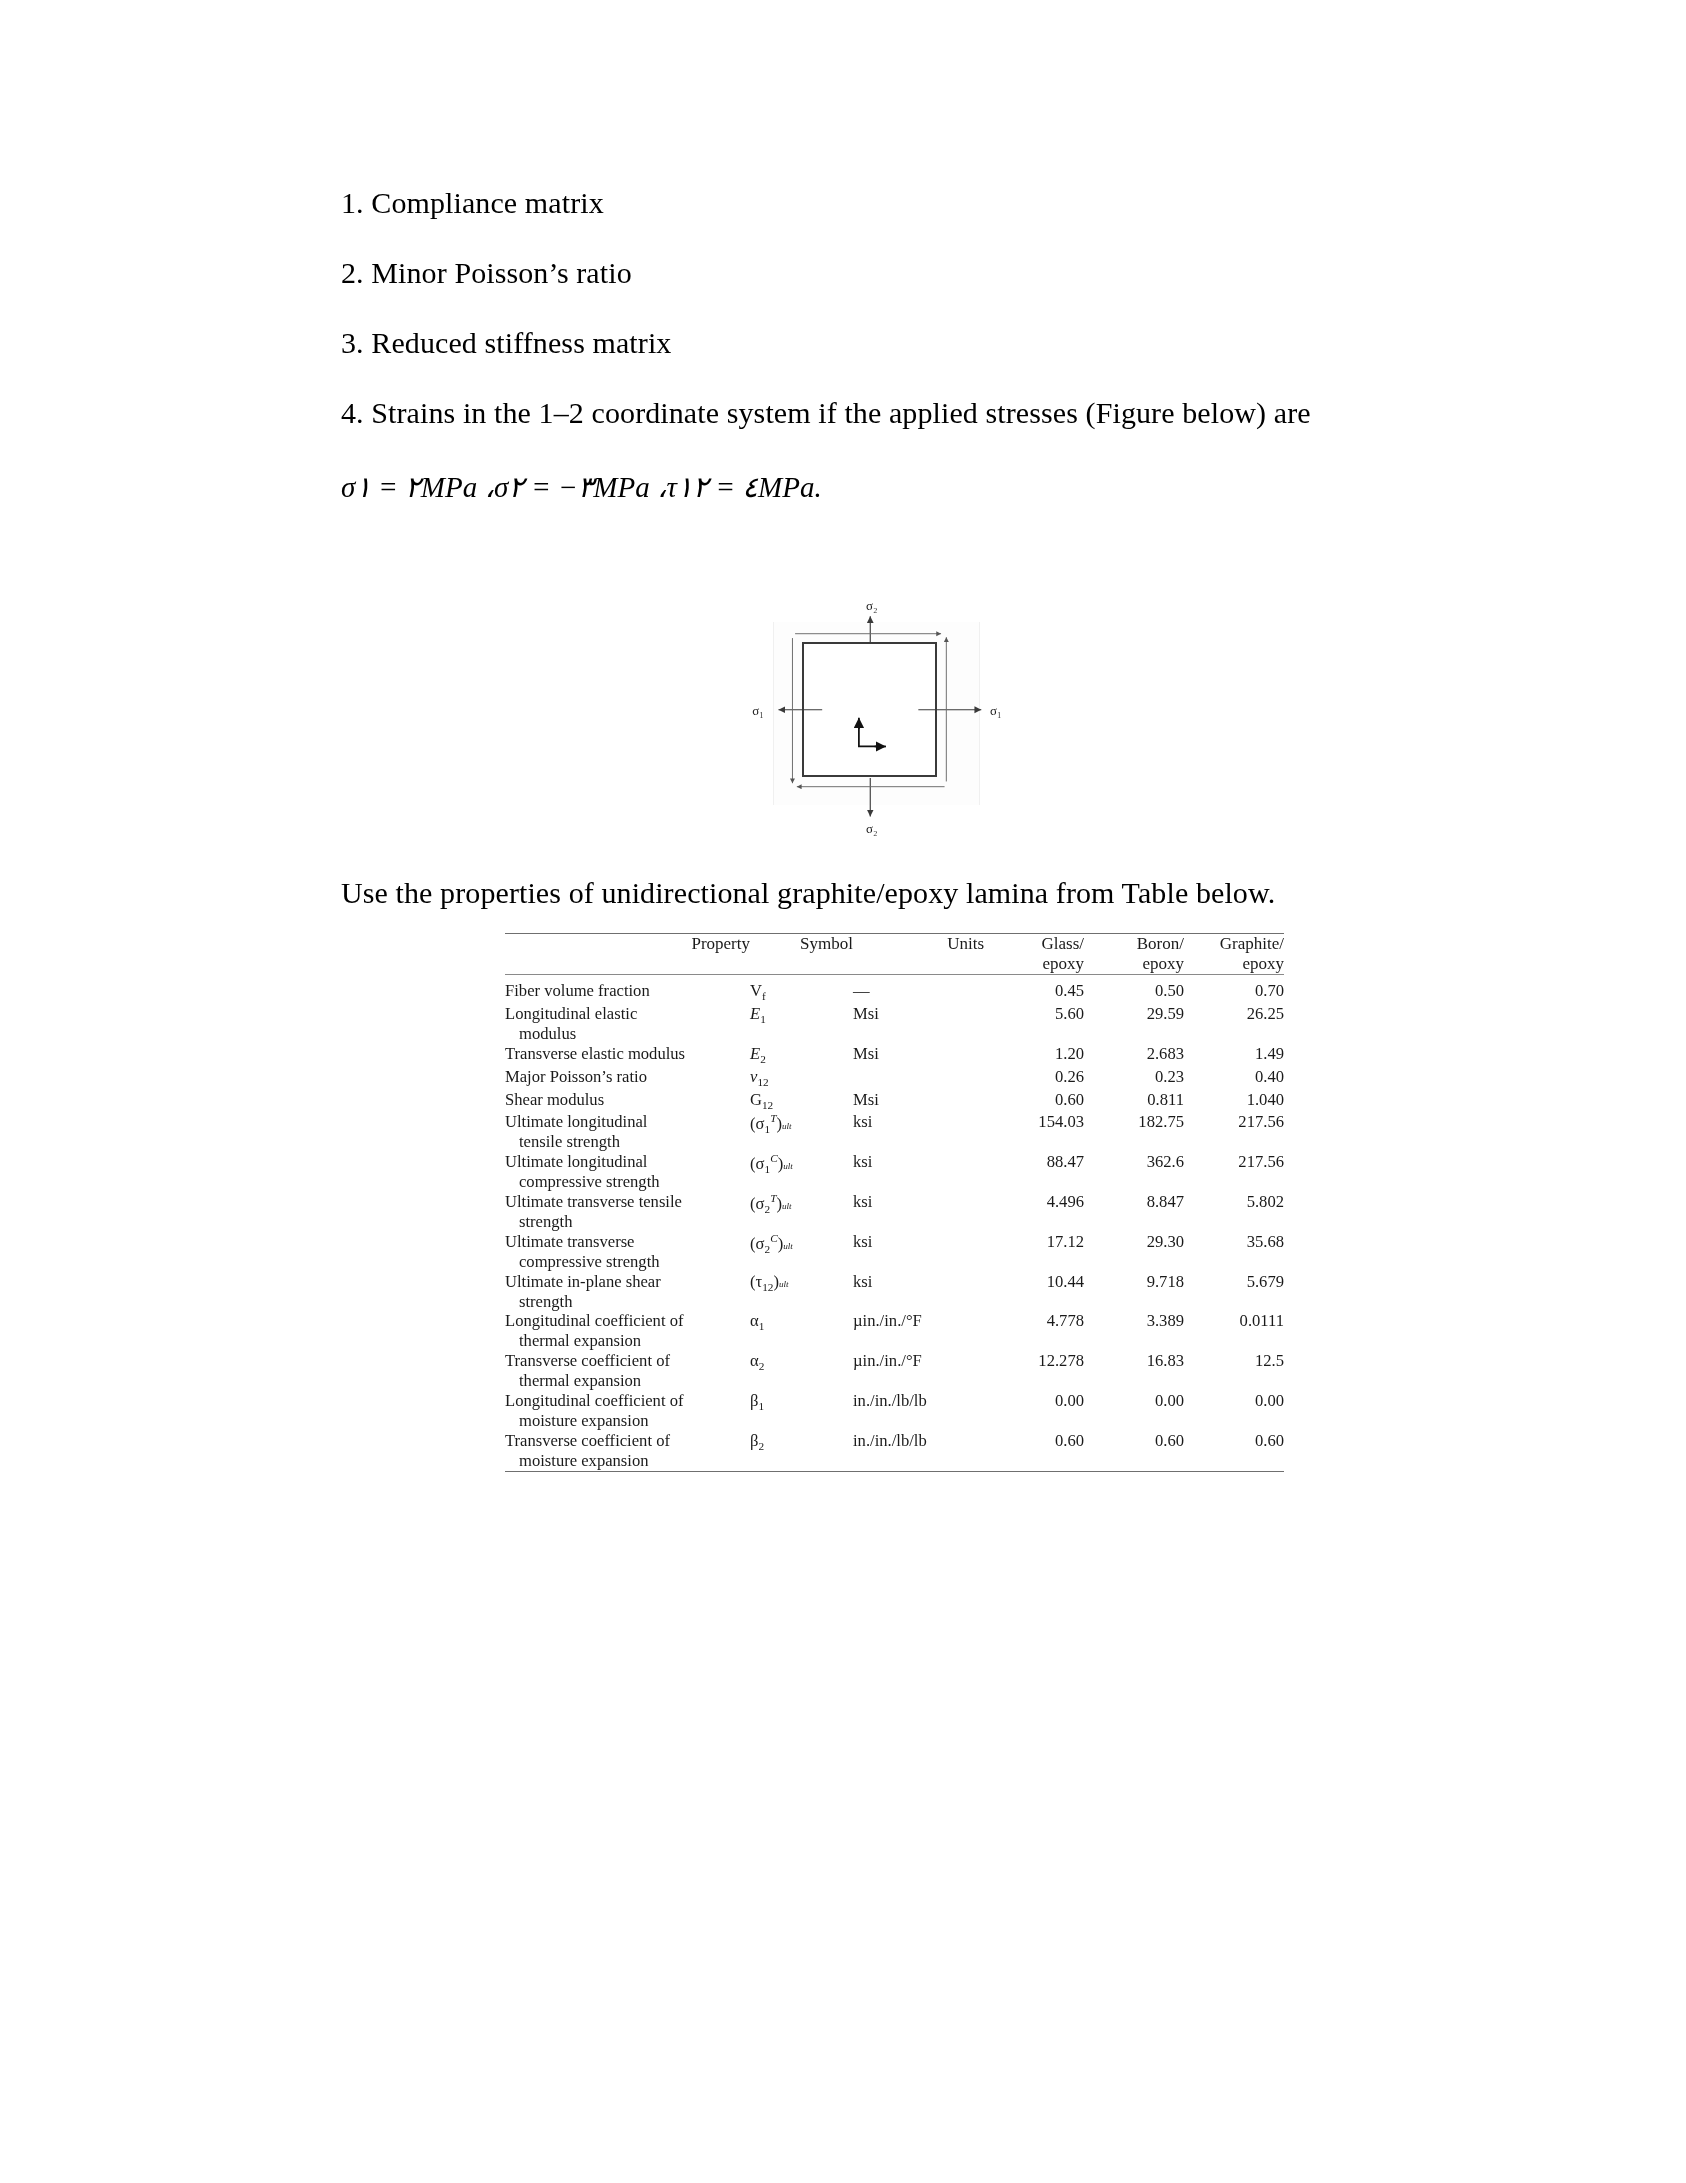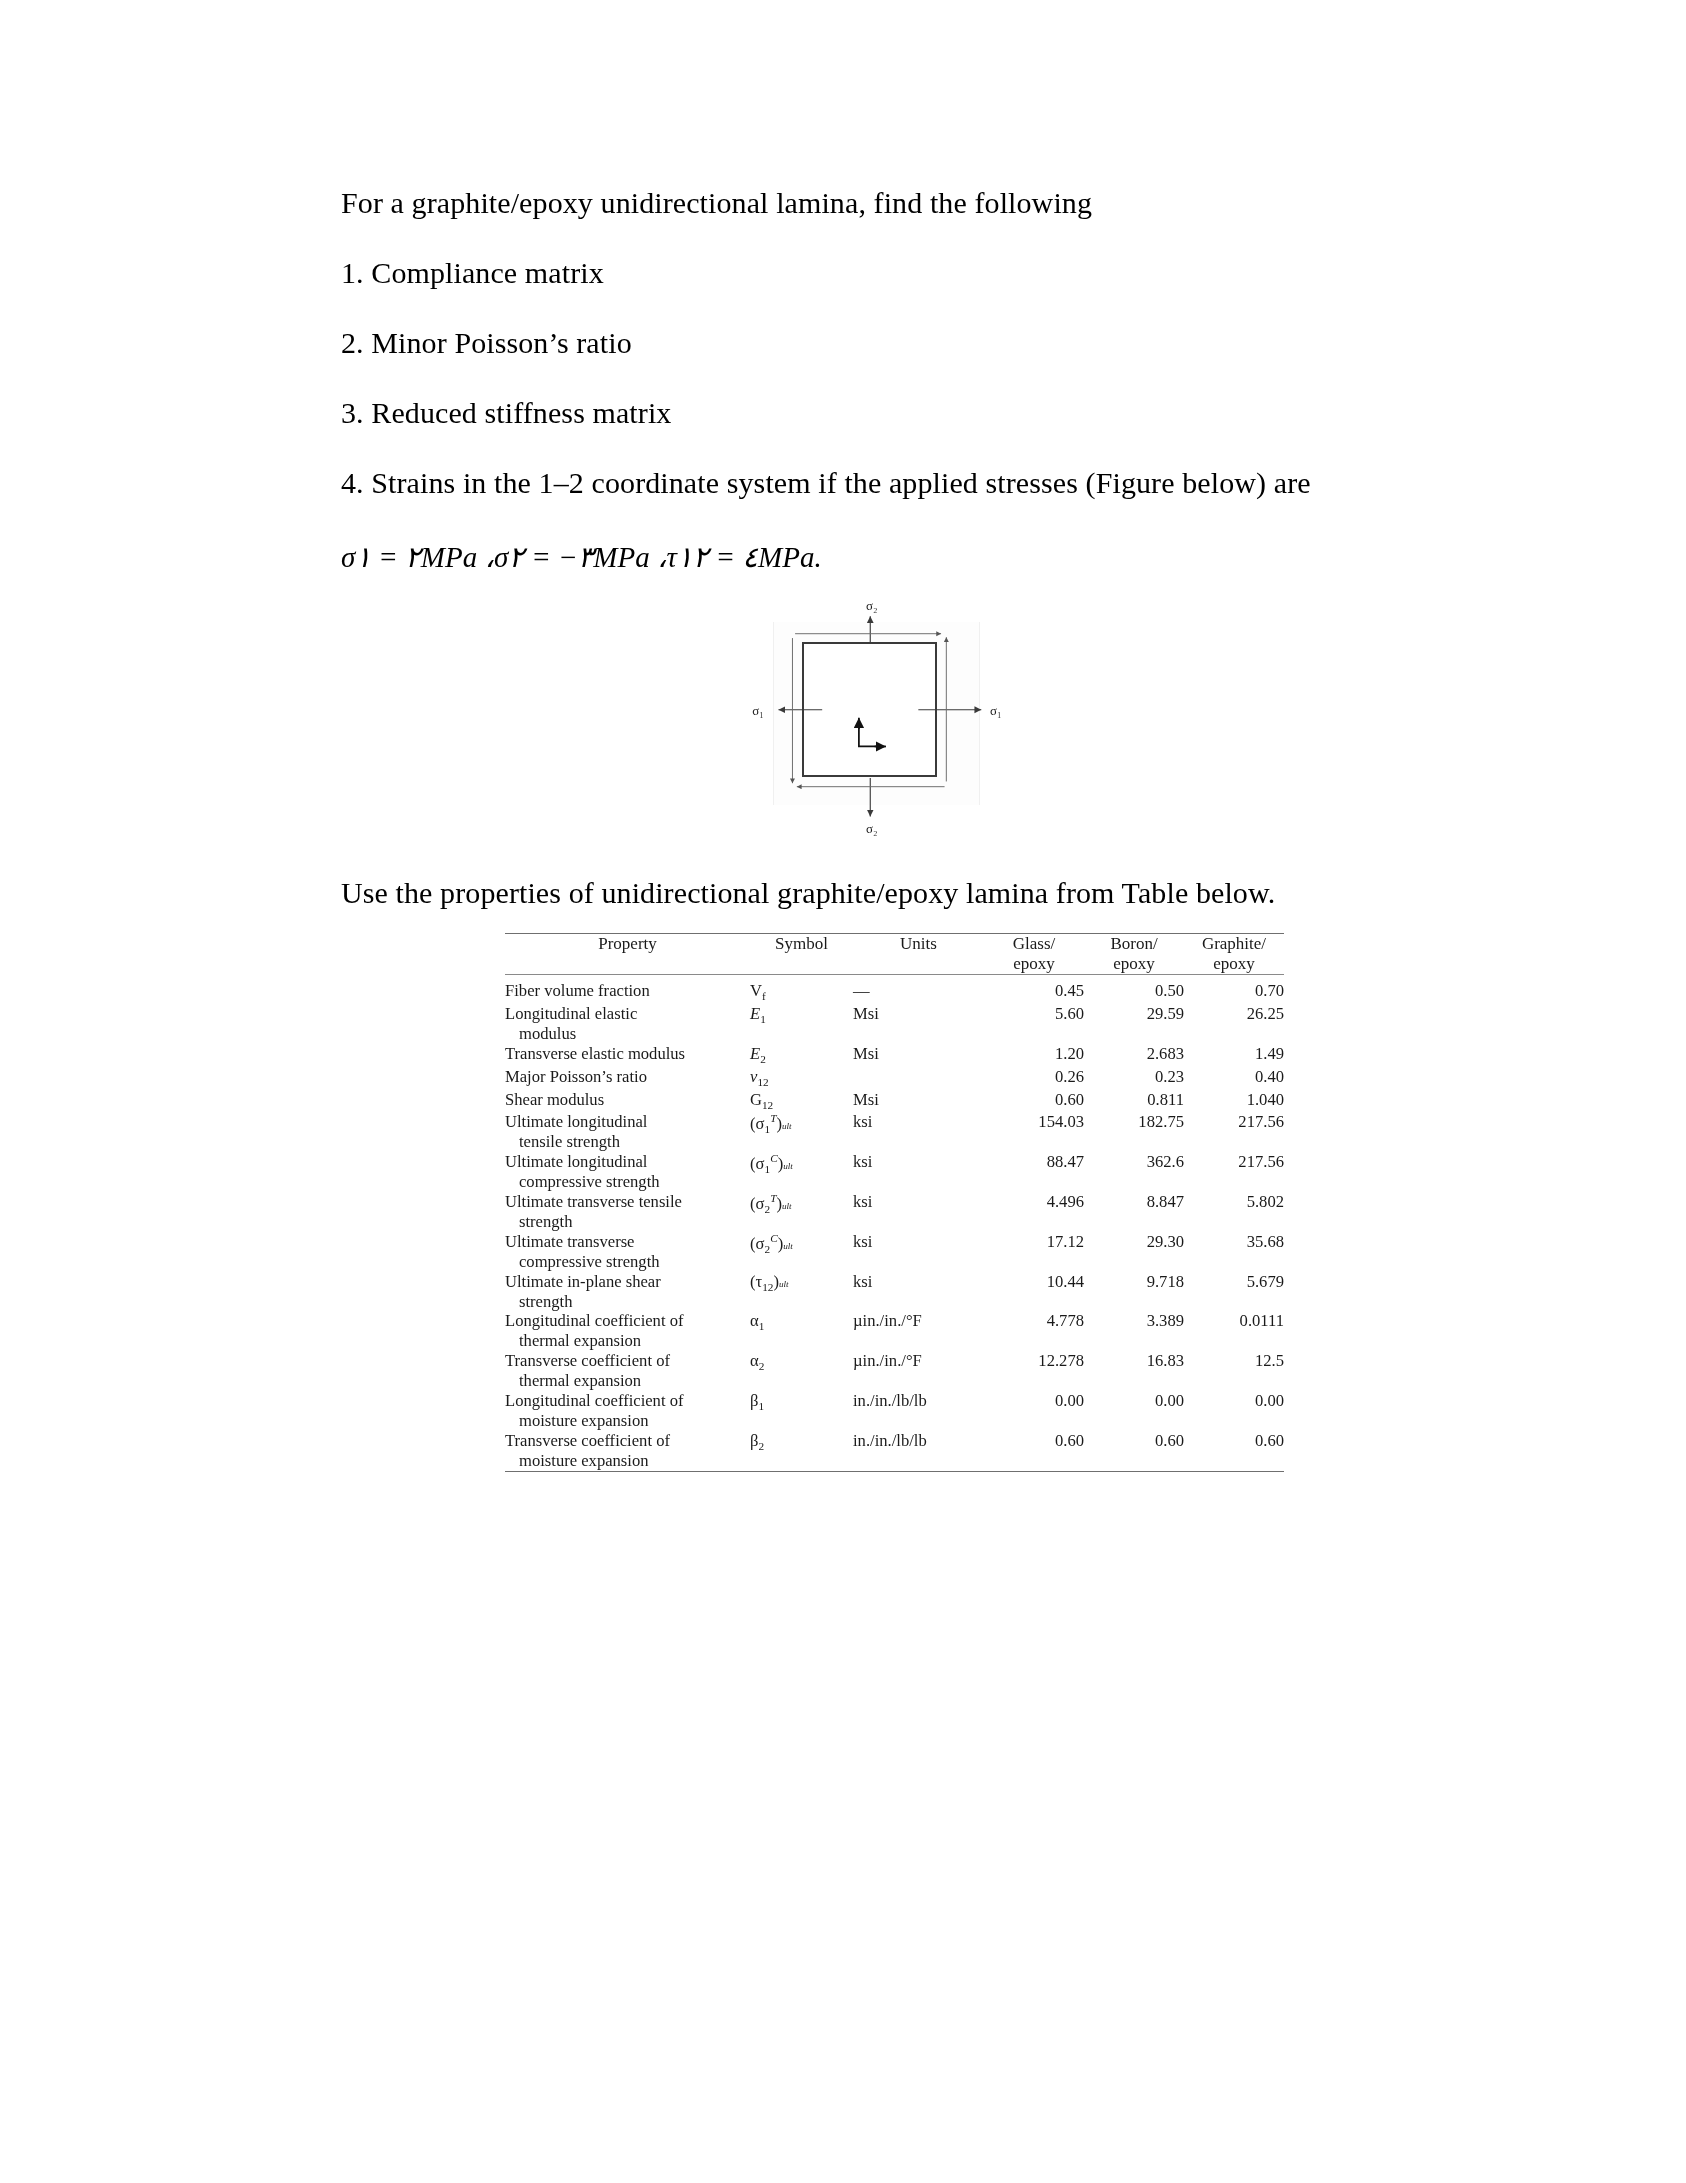--- a/index.html
+++ b/index.html
@@ -120,21 +120,21 @@
     font-size: 16.6px;
   }
   table.props th,
   table.props td {
     padding: 0;
     vertical-align: top;
     font-weight: normal;
   }
   .head-row th {
     padding: 7.9px 0 7px 0;
-    text-align: center;
+    text-align: right;
     font-size: 17px;
     line-height: 1.18;
   }
   .head-row th.prop-h { width: 245px; }
   .head-row th.sym-h  { width: 103px; }
   .head-row th.unit-h { width: 131px; }
   .head-row th.val-h  { width: 100px; }
   .head-stack { display: block; }
   .head-stack .l1 { display: block; }
   .head-stack .l2 { display: block; }
@@ -158,21 +158,20 @@
   .sym { font-style: italic; }
   .sym-up { font-style: normal; }
   .ult-sub { font-size: 0.55em; font-style: italic; }
 </style>
 </head>
 <body>
 
 <div class="page">
 
   <div class="prose">
-    <p>For a graphite/epoxy unidirectional lamina, find the following</p>
     <p>1. Compliance matrix</p>
     <p>2. Minor Poisson’s ratio</p>
     <p>3. Reduced stiffness matrix</p>
     <p>4. Strains in the 1–2 coordinate system if the applied stresses (Figure below) are</p>
     <p class="eq">σ٢ = ١MPa ،σ٣− = ٢MPa ،τ٤ = ١٢MPa.</p>
   </div>
 
   <div class="figure-wrap">
     <div class="fig-bg"></div>
     <div class="cube"></div>

